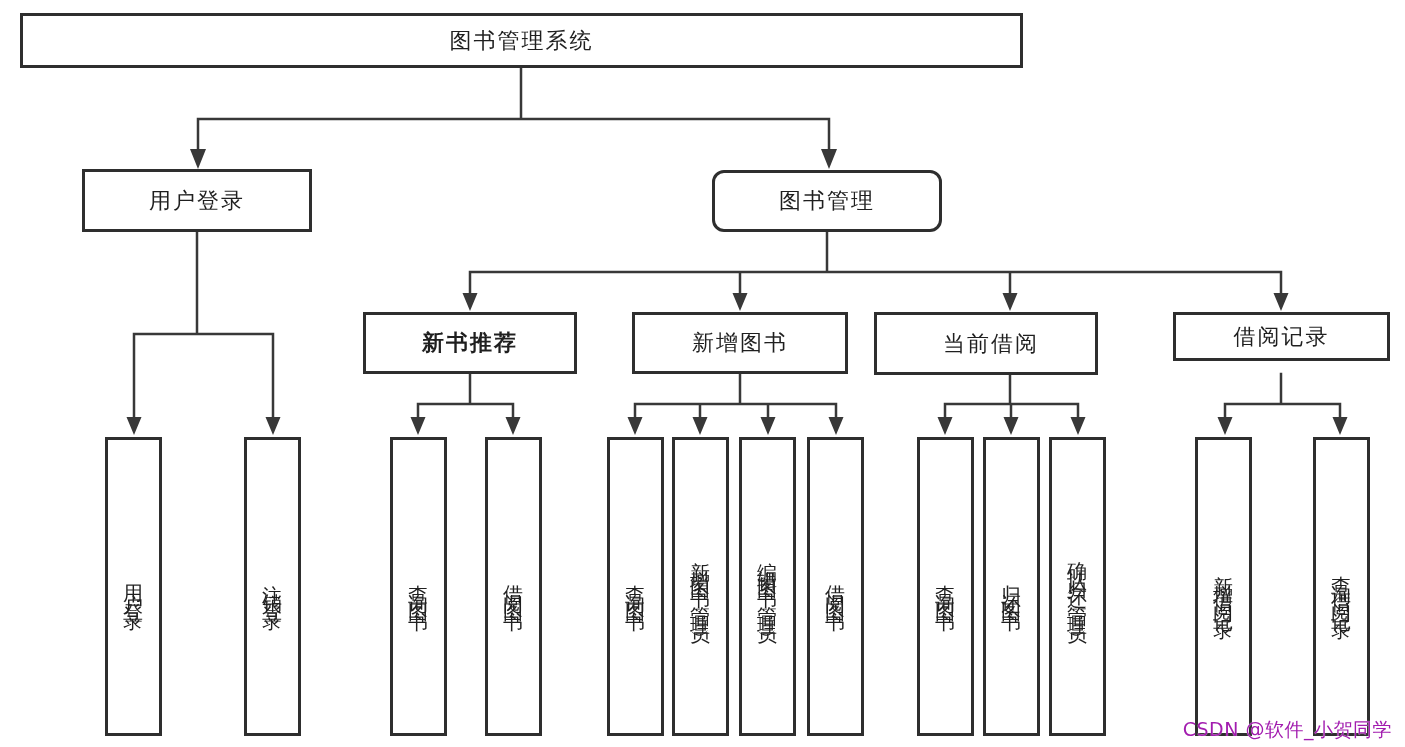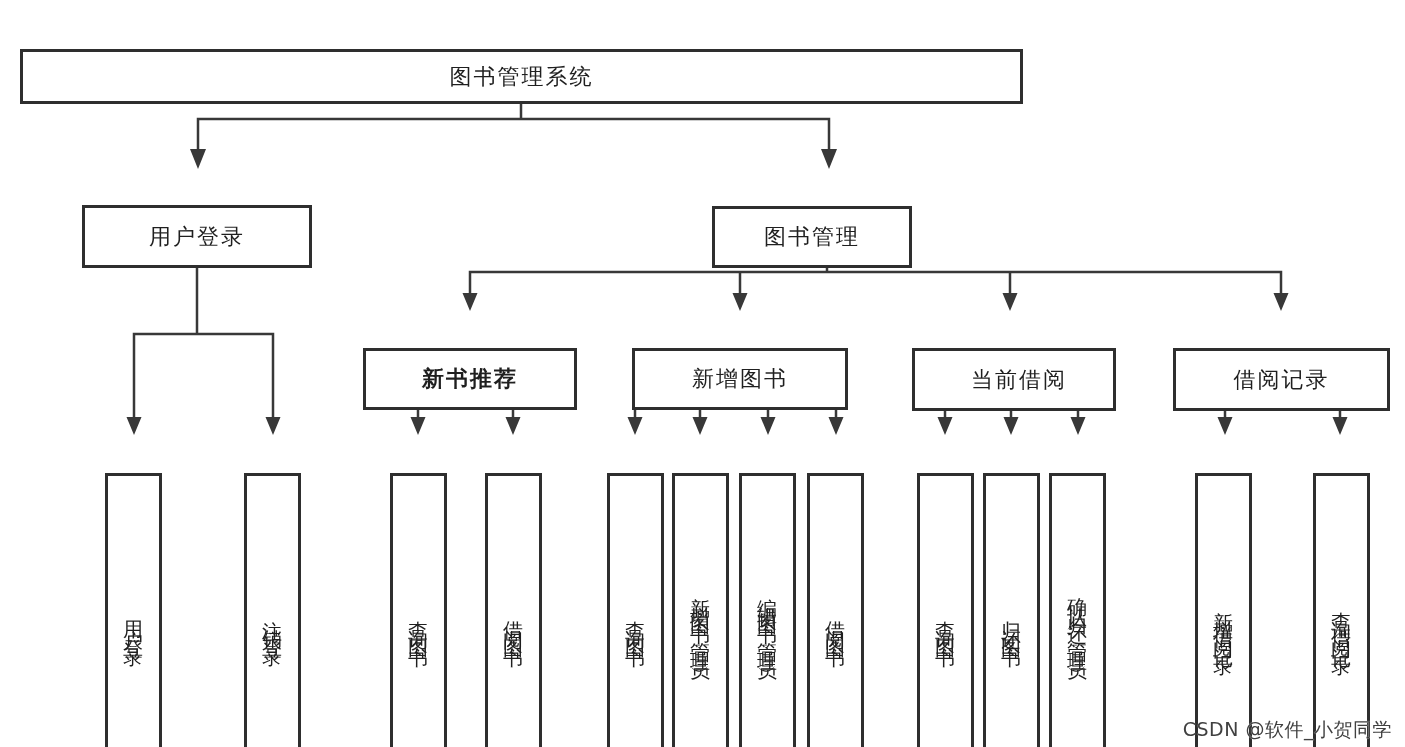--- a/index.html
+++ b/index.html
@@ -21,67 +21,66 @@
   }
   .box {
     position: absolute;
     background: #ffffff;
     border: 3px solid #2e2e2e;
     display: flex;
     align-items: center;
     justify-content: center;
     color: #1f1f1f;
     z-index: 2;
-    margin-top: 36px;
   }
   .hbox {
     font-size: 22px;
     letter-spacing: 2px;
     white-space: nowrap;
   }
   .leaf {
     top: 437px;
     width: 57px;
     height: 299px;
     writing-mode: vertical-rl;
     text-orientation: mixed;
     font-size: 20px;
     letter-spacing: 9px;
     line-height: 1;
     white-space: nowrap;
   }
   
   .n-root { left: 20px;   top: 13px;  width: 1003px; height: 55px; }
   .n-l2a  { left: 82px;   top: 169px; width: 230px;  height: 63px; }
-  .n-l2b  { left: 712px;  top: 170px; width: 200px;  height: 62px; }
+  .n-l2b  { left: 712px;  top: 170px; width: 230px;  height: 62px; border-radius: 12px; }
   .n-l3a  { left: 363px;  top: 312px; width: 214px;  height: 62px; font-weight: bold; }
   .n-l3b  { left: 632px;  top: 312px; width: 216px;  height: 62px; }
-  .n-l3c  { left: 912px;  top: 312px; width: 204px;  height: 63px; padding-left: 10px; }
-  .n-l3d  { left: 1173px; top: 312px; width: 217px;  height: 63px; }
+  .n-l3c  { left: 874px;  top: 312px; width: 224px;  height: 63px; padding-left: 10px; }
+  .n-l3d  { left: 1173px; top: 312px; width: 217px;  height: 49px; }
   
   .lf1  { left: 105px; }
   .lf2  { left: 244px; }
   .lf3  { left: 390px; }
   .lf4  { left: 485px; }
   .lf5  { left: 607px; }
   .lf6  { left: 672px; }
   .lf7  { left: 739px; }
   .lf8  { left: 807px; }
   .lf9  { left: 917px; }
   .lf10 { left: 983px; }
   .lf11 { left: 1049px; }
   .lf12 { left: 1195px; }
   .lf13 { left: 1313px; }
   .watermark {
     position: absolute;
     right: 13px;
     bottom: 4px;
     font-size: 19px;
     letter-spacing: 0.5px;
-    color: #404040;
+    color: #a21caf;
     text-shadow: 0 0 1px #ffffff;
     z-index: 5;
     white-space: nowrap;
   }
 </style>
 </head>
 <body>
 
 <div class="canvas">
 

